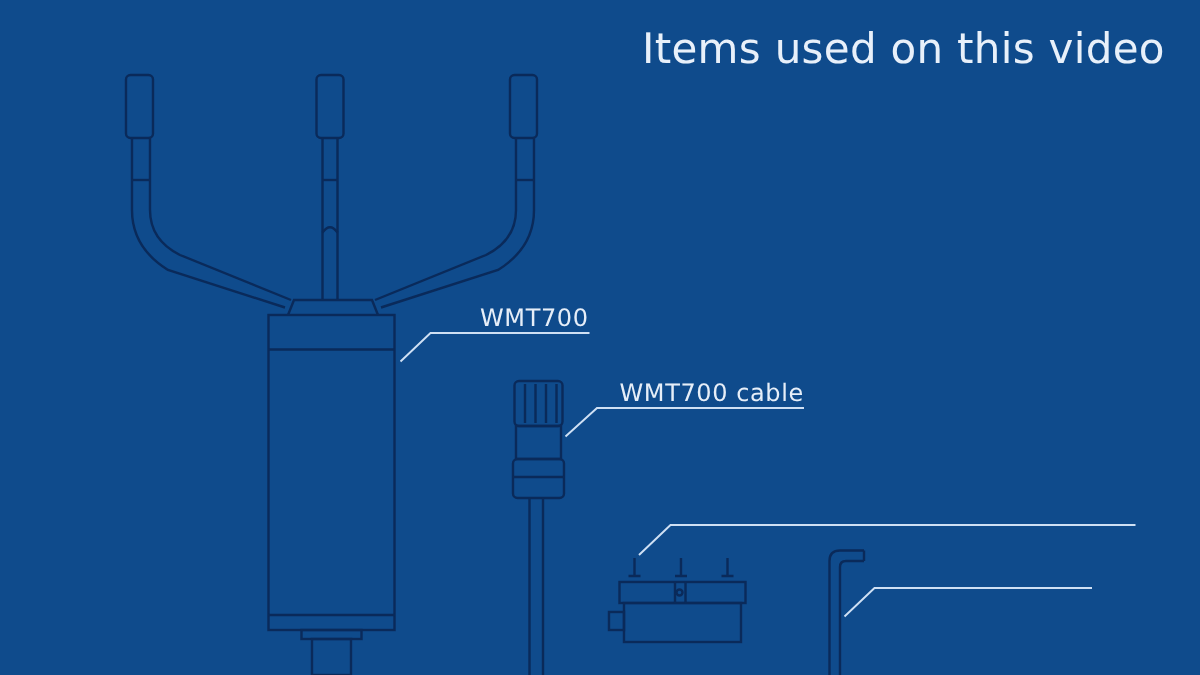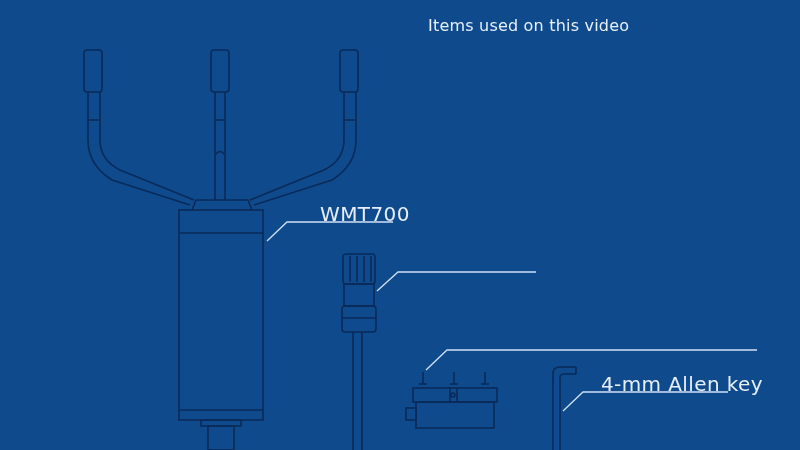--- a/index.html
+++ b/index.html
@@ -6,25 +6,25 @@
   body {
     width: 800px; height: 450px; overflow: hidden;
     background: #0f4b8c;
     position: relative;
     font-family: "DejaVu Sans", sans-serif;
   }
   .stage { position: absolute; left: 0; top: 0; width: 800px; height: 450px; }
   svg.drawing { position: absolute; left: 0; top: 0; }
   .title {
     position: absolute; left: 428px; top: 16px;
-    color: #e8f0fa; font-size: 16px; font-weight: normal; letter-spacing: 0.2px;
+    color: #e8f0fa; font-size: 28px; font-weight: normal; letter-spacing: 0.2px;
     white-space: nowrap;
   }
   .label {
-    position: absolute; color: #e6eef8; font-size: 20px; white-space: nowrap;
+    position: absolute; color: #e6eef8; font-size: 16px; white-space: nowrap;
     letter-spacing: 0.4px;
   }
 </style>
 </head>
 <body>
 
 <div class="stage">
 
   <svg class="drawing" width="800" height="450" viewBox="0 0 800 450">
     <g fill="none" stroke="#0a2a5a" stroke-width="1.6">
@@ -93,14 +93,14 @@
       <polyline points="267,241 287,222 393,222"></polyline>
       <polyline points="377,291 398,272 536,272"></polyline>
       <polyline points="426,370 447,350 757,350"></polyline>
       <polyline points="563,411 583,392 728,392"></polyline>
     </g>
   </svg>
 
   <div class="title">Items used on this video</div>
 
   <div class="label" style="left:320px; top:202px;">WMT700</div>
-  <div class="label" style="left:601px; top:372px;">4-mm Allen key</div>
+  <div class="label" style="left:413px; top:252px;">WMT700 cable</div>
 </div>
 
 </body></html>

